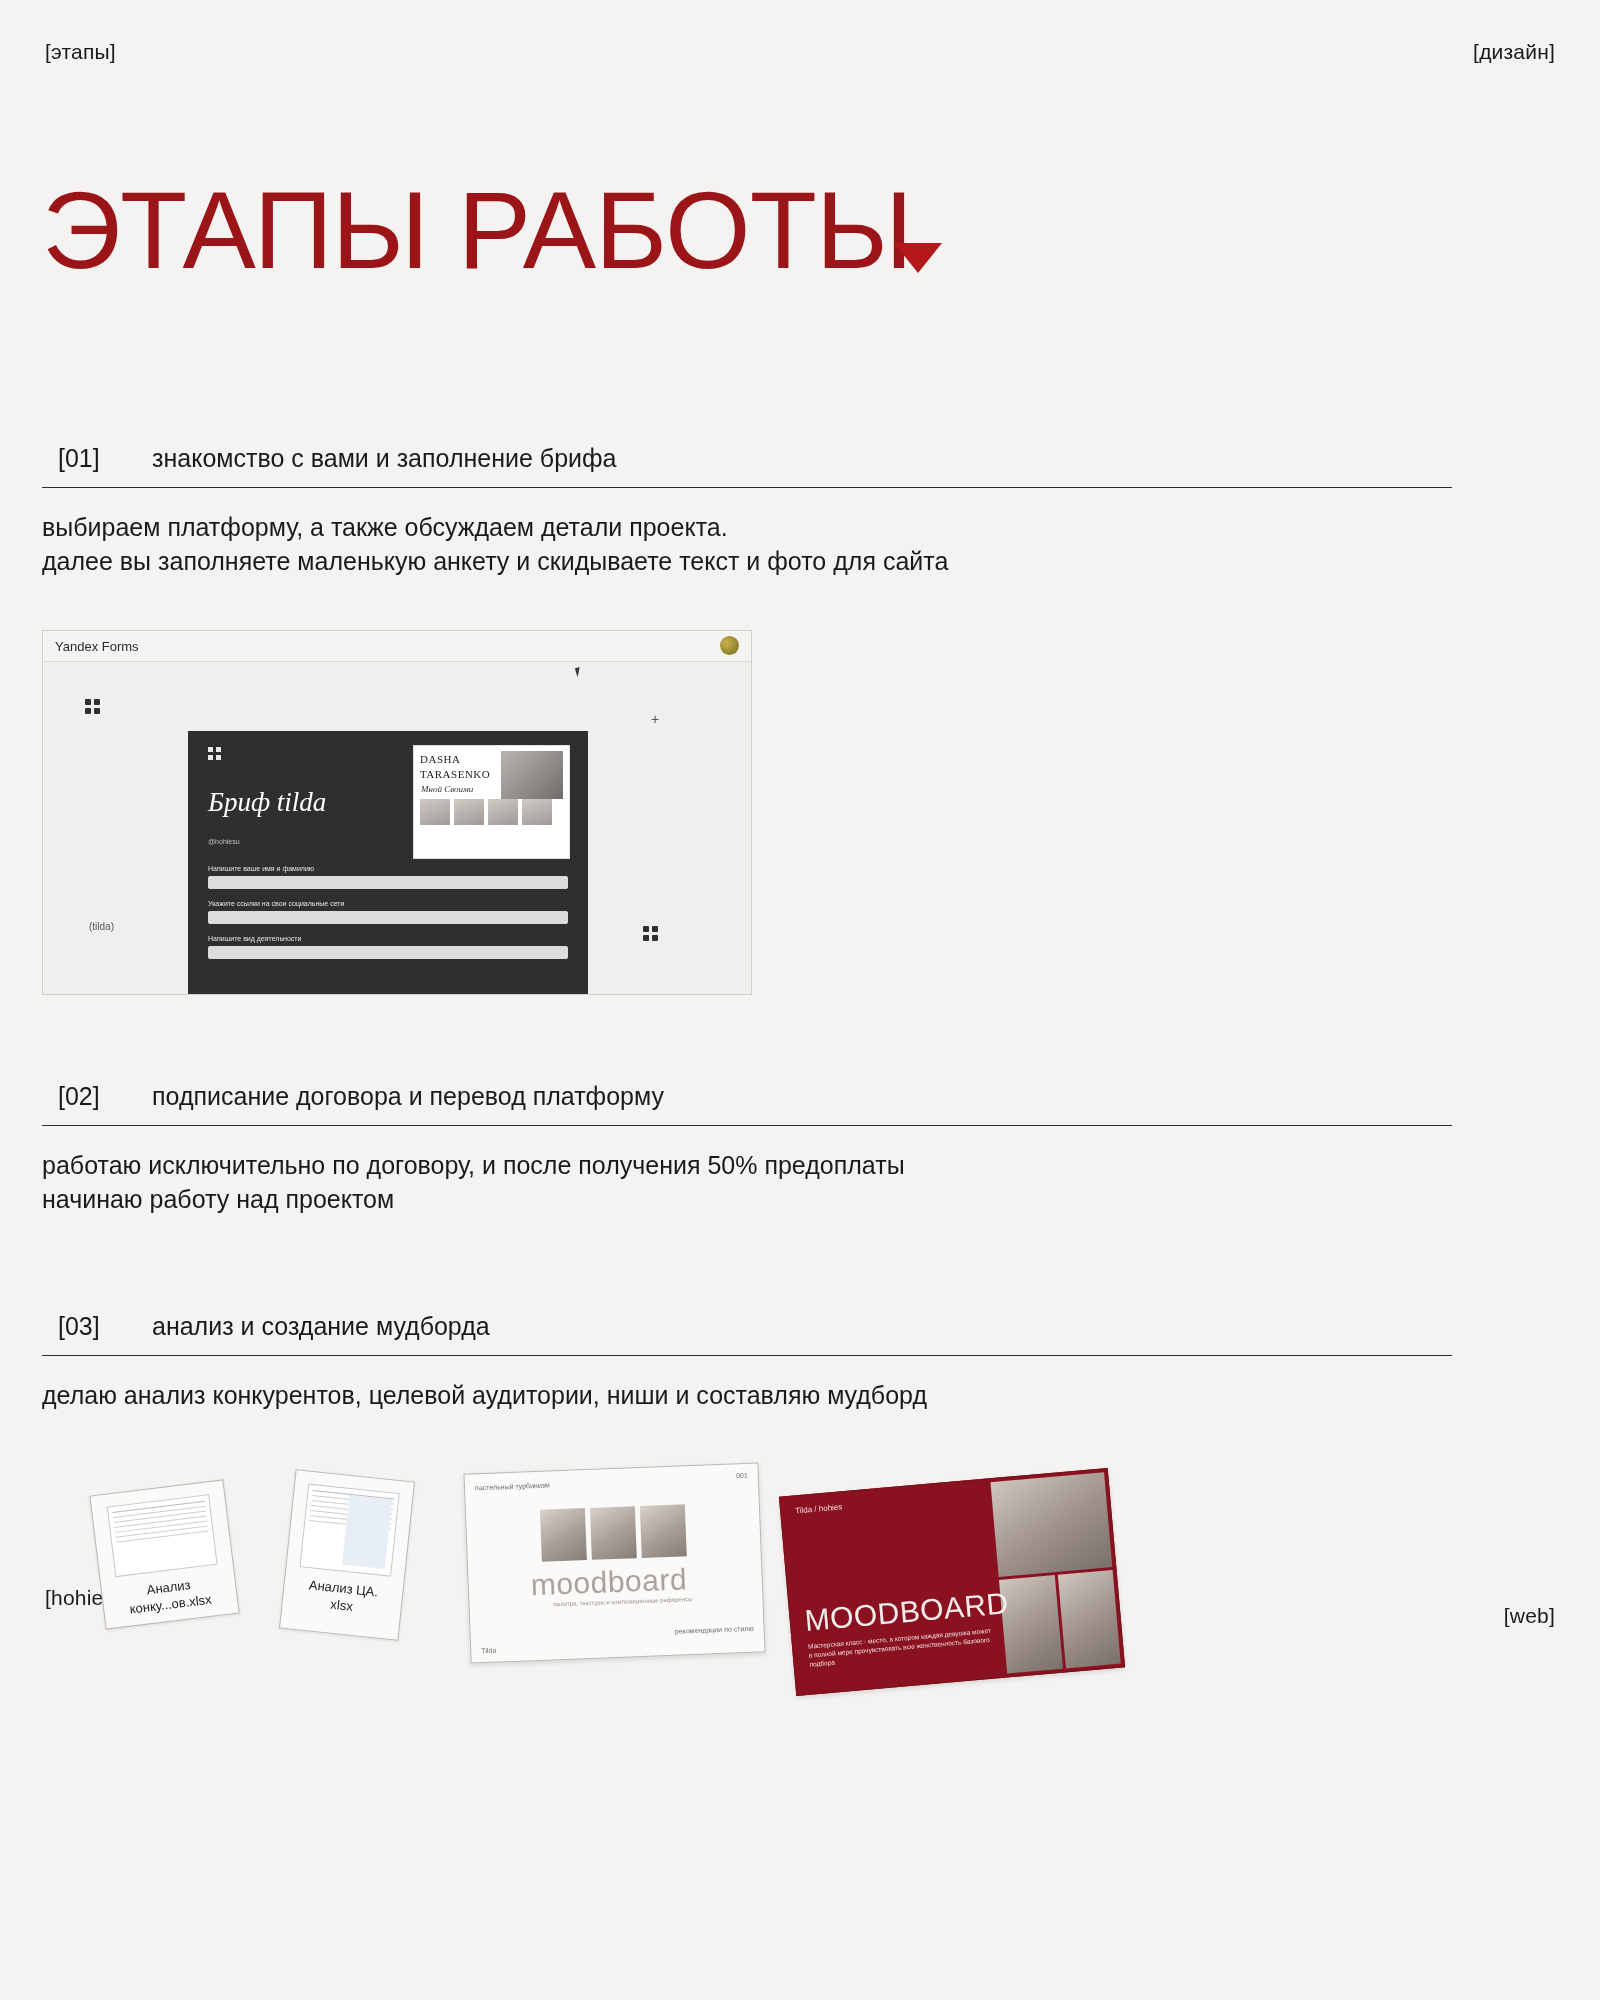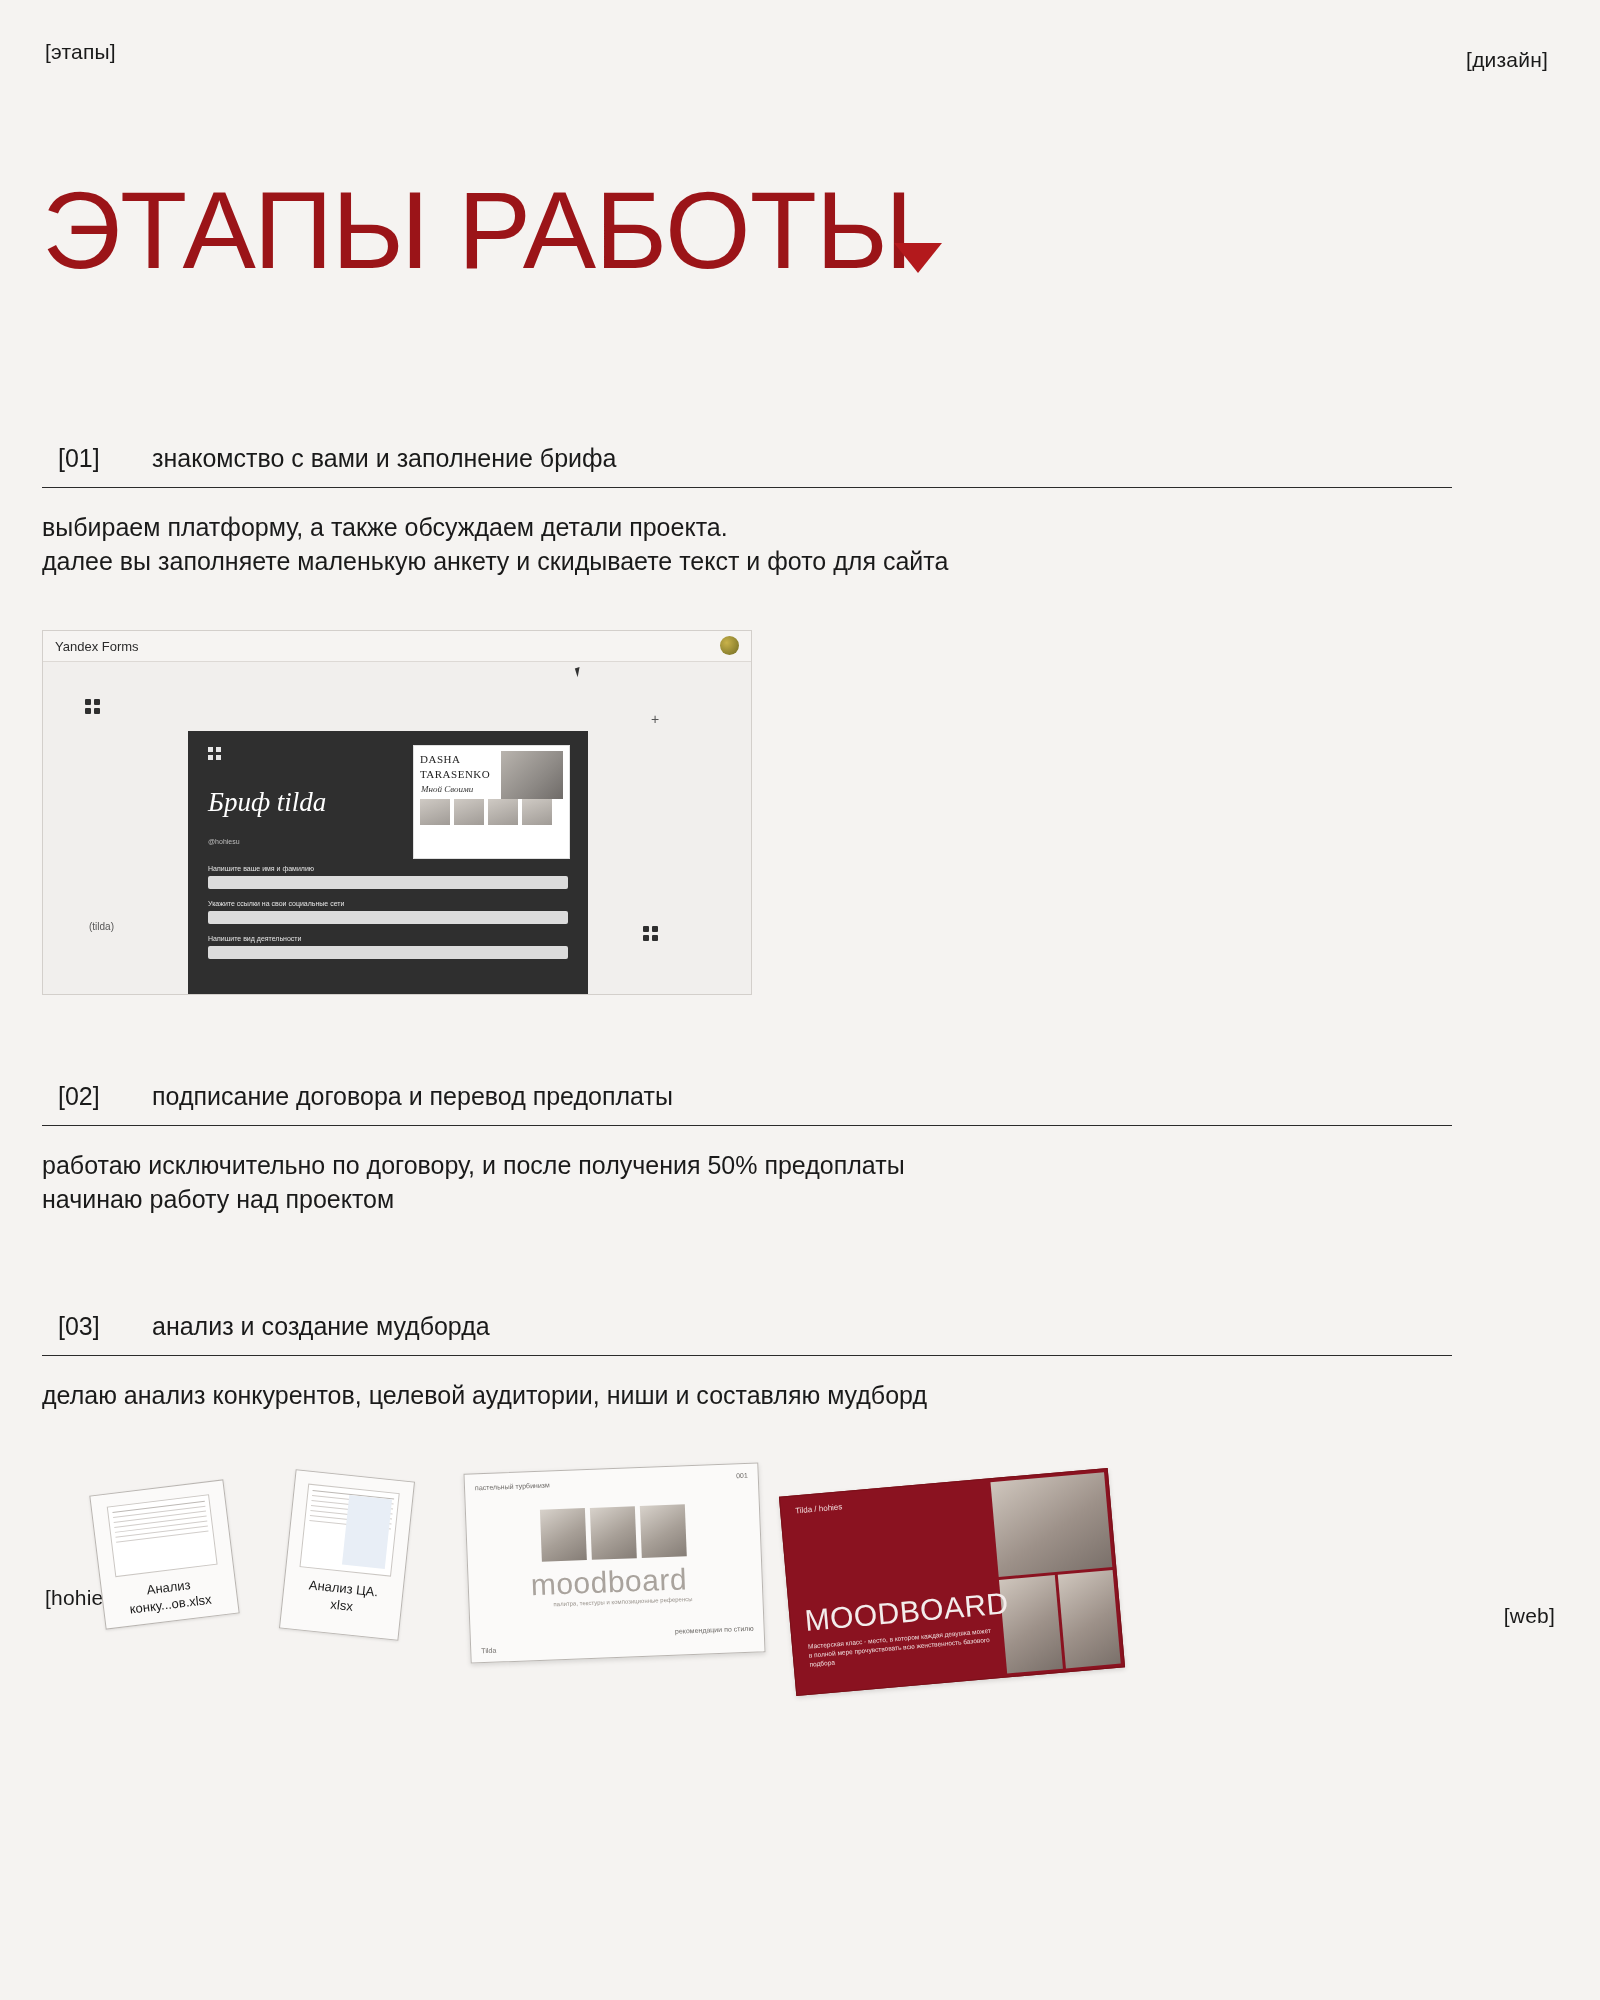--- a/index.html
+++ b/index.html
@@ -25,21 +25,21 @@
   }
 
   
   .corner {
     position: absolute;
     font-size: 21px;
     color: #1a1a1a;
     letter-spacing: 0.2px;
   }
   .corner-tl { left: 45px;  top: 40px; }
-  .corner-tr { right: 52px; top: 40px; margin-top: 8px; }
+  .corner-tr { right: 45px; top: 40px; }
   .corner-bl { left: 45px;  bottom: 46px; }
   .corner-br { right: 45px; bottom: 28px; }
 
   
   .title-wrap {
     position: absolute;
     left: 42px;
     top: 175px;
     display: flex;
     align-items: flex-end;
@@ -486,21 +486,21 @@
             <span></span>
             <span></span>
           </div>
       </div>
     </div>
   </div>
 
   <section class="step" id="step-2">
     <div class="step-head">
       <div class="step-num">[02]</div>
-      <div class="step-label">подписание договора и перевод предоплаты</div>
+      <div class="step-label">подписание договора и перевод платформу</div>
     </div>
     <div class="step-body">работаю исключительно по договору, и после получения 50% предоплаты
 начинаю работу над проектом</div>
   </section>
 
   <section class="step" id="step-3">
     <div class="step-head">
       <div class="step-num">[03]</div>
       <div class="step-label">анализ и создание мудборда</div>
     </div>

